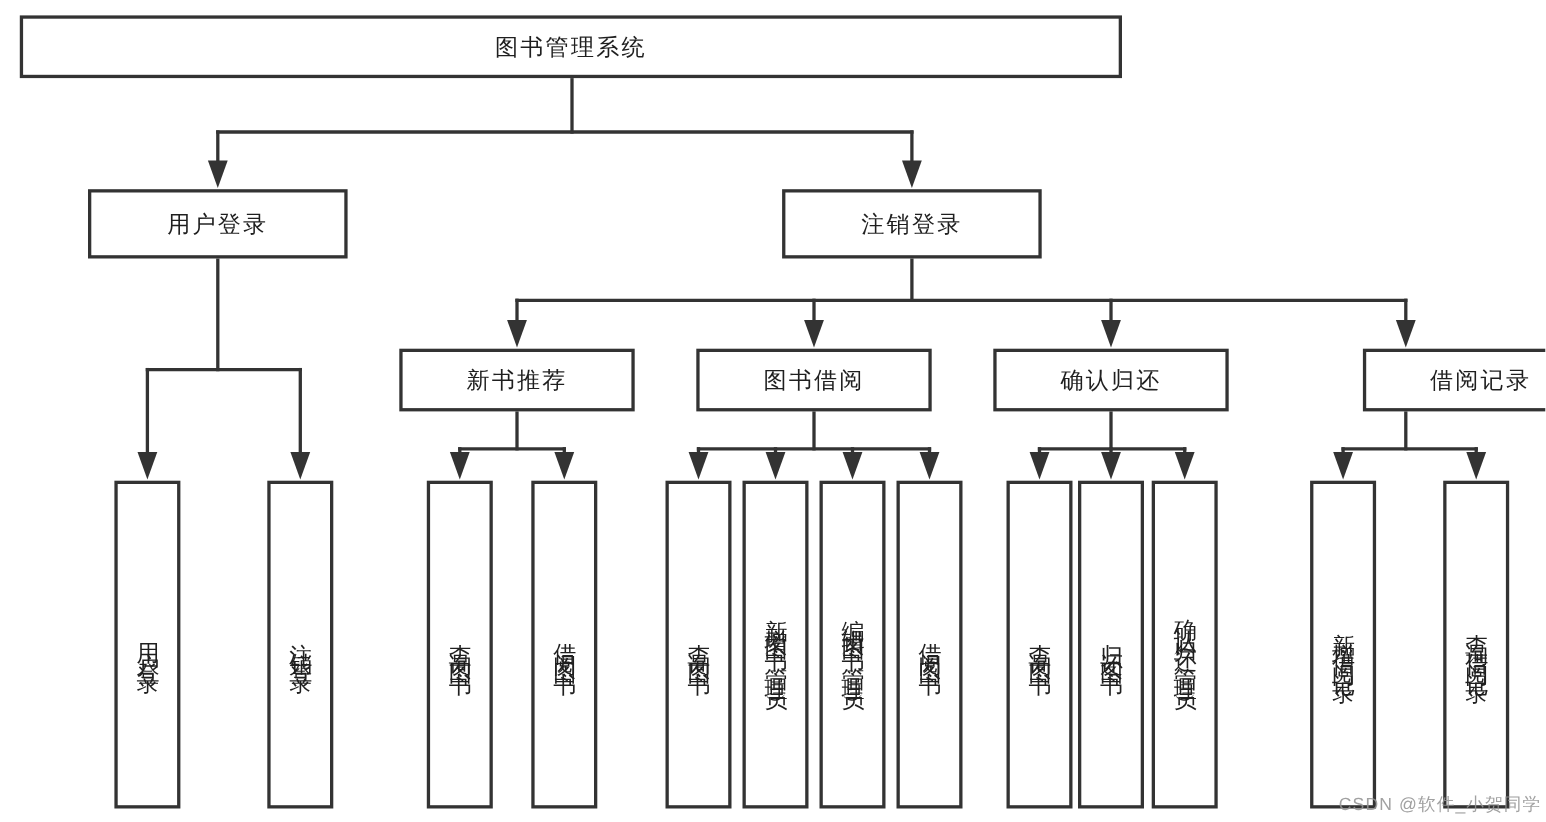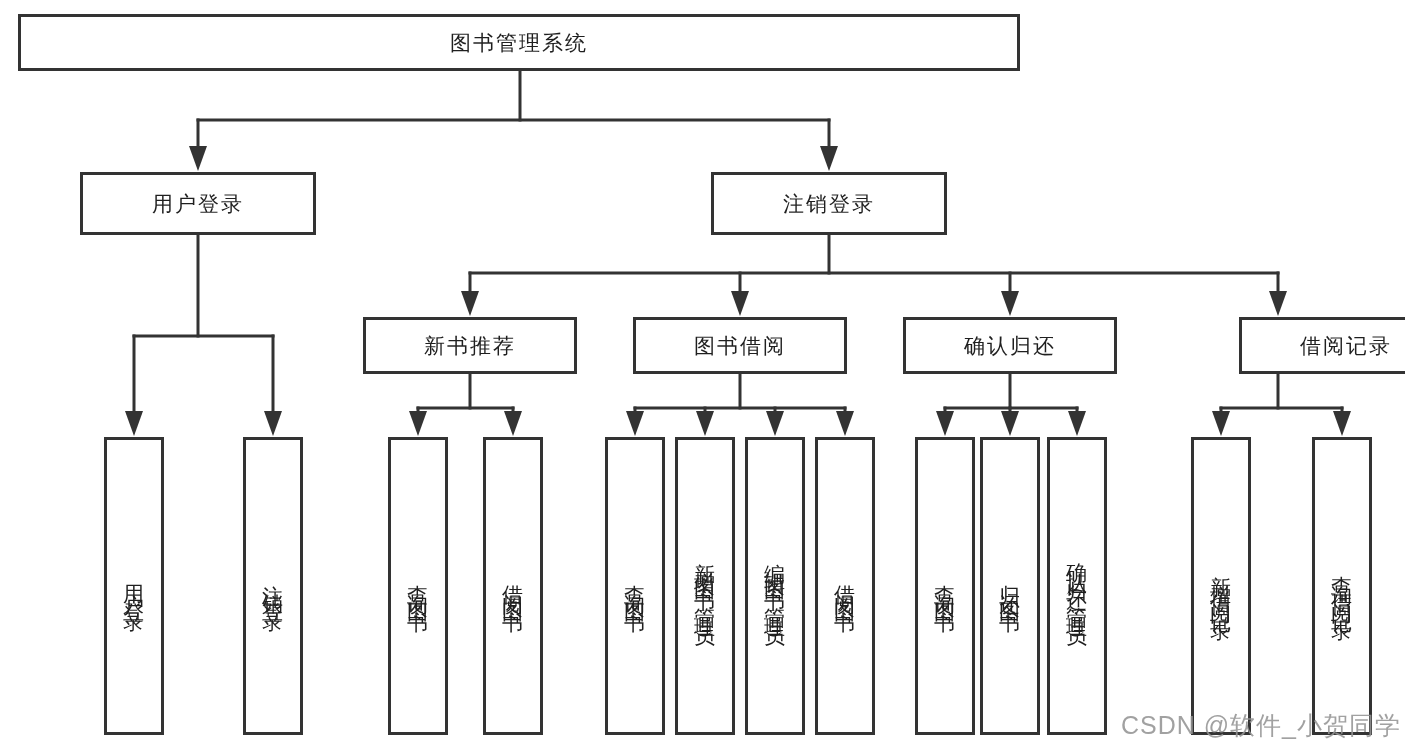--- a/index.html
+++ b/index.html
@@ -39,21 +39,21 @@
     text-orientation: mixed;
     letter-spacing: 9px;
     line-height: 1;
     font-size: 21px;
     white-space: nowrap;
   }
   .watermark {
     position: absolute;
     right: 4px;
     bottom: 5px;
-    font-size: 25px;
+    font-size: 16px;
     color: rgba(148,148,148,0.88);
     letter-spacing: 1px;
     z-index: 5;
     white-space: nowrap;
   }
 </style>
 </head>
 <body>
 
 <div class="stage">

